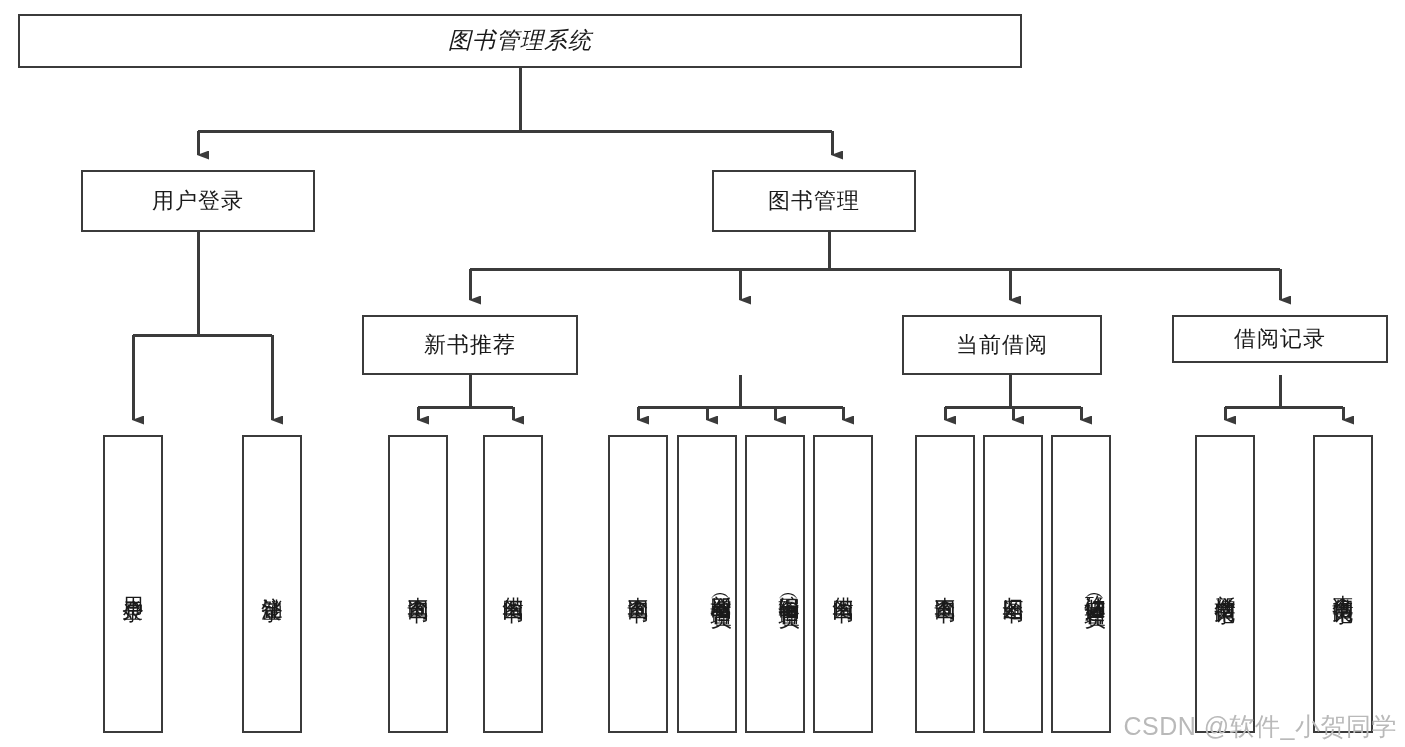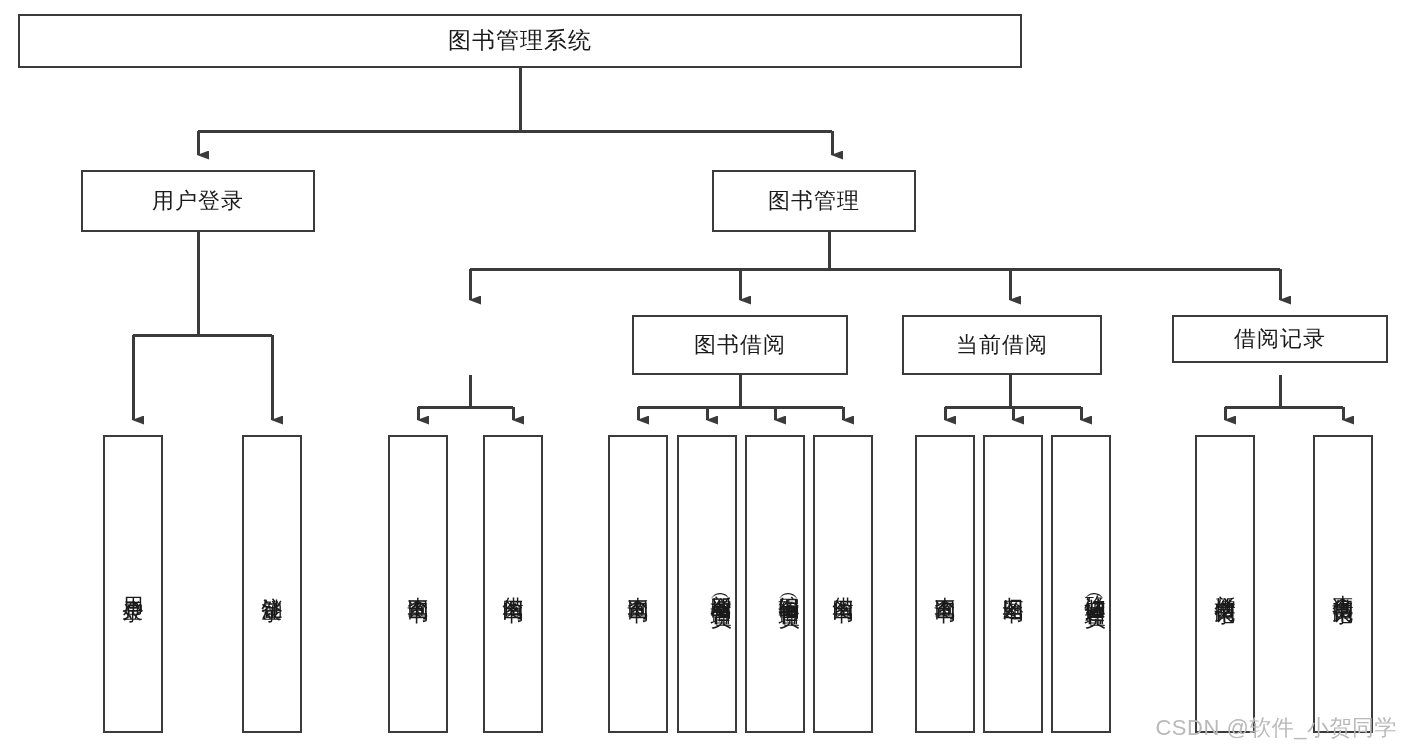--- a/index.html
+++ b/index.html
@@ -53,26 +53,27 @@
   }
   .node.vertical.start-top {
     align-items: flex-start;
   }
   .node.vertical.center-v {
     align-items: center;
     padding-top: 0;
   }
   #root-node {
     font-size: 23px;
+    font-style: italic;
   }
   .watermark {
     position: absolute;
     right: 8px;
     bottom: 4px;
-    font-size: 22px;
+    font-size: 25px;
     color: #b9b9b9;
     white-space: nowrap;
     letter-spacing: 0.5px;
   }
 </style>
 </head>
 <body>
 
 <div id="diagram-root">
 
@@ -124,21 +125,21 @@
       <path d="M1225,407 L1225,420" marker-end="url(#arrow)"></path>
       <path d="M1343,407 L1343,420" marker-end="url(#arrow)"></path>
     </g>
   </svg>
 
   <div class="node horizontal" id="root-node" style="left: 18px; top: 14px; width: 1004px; height: 54px;">图书管理系统</div>
 
   <div class="node horizontal" style="left: 81px; top: 170px; width: 234px; height: 62px;">用户登录</div>
   <div class="node horizontal" style="left: 712px; top: 170px; width: 204px; height: 62px;">图书管理</div>
 
-  <div class="node horizontal" style="left: 632px; top: 315px; width: 216px; height: 60px;">图书借阅</div>
+  <div class="node horizontal" style="left: 362px; top: 315px; width: 216px; height: 60px;">新书推荐</div>
   <div class="node horizontal" style="left: 902px; top: 315px; width: 200px; height: 60px;">当前借阅</div>
   <div class="node horizontal" style="left: 1172px; top: 315px; width: 216px; height: 48px;">借阅记录</div>
 
   <div class="node vertical center-v" style="left: 103px; top: 435px; width: 60px; height: 298px;">用户登录</div>
   <div class="node vertical center-v" style="left: 242px; top: 435px; width: 60px; height: 298px;">注销登录</div>
   <div class="node vertical center-v" style="left: 388px; top: 435px; width: 60px; height: 298px;">查询图书</div>
   <div class="node vertical center-v" style="left: 483px; top: 435px; width: 60px; height: 298px;">借阅图书</div>
   <div class="node vertical center-v" style="left: 608px; top: 435px; width: 60px; height: 298px;">查询图书</div>
   <div class="node vertical start-top" style="left: 677px; top: 435px; width: 60px; height: 298px;">新增图书（管理员）</div>
   <div class="node vertical start-top" style="left: 745px; top: 435px; width: 60px; height: 298px;">编辑图书（管理员）</div>

